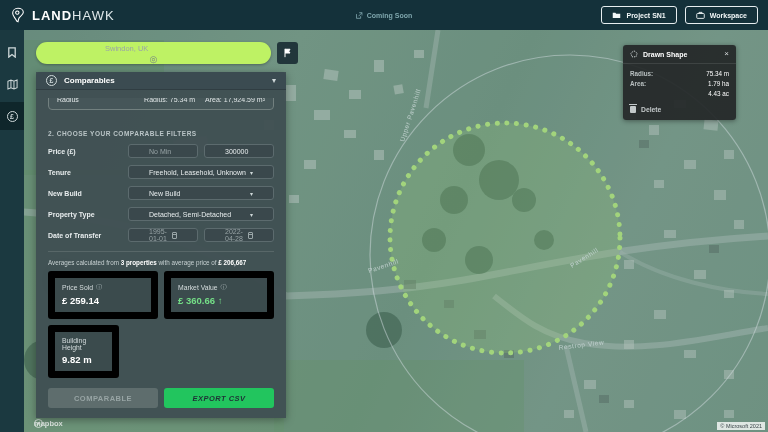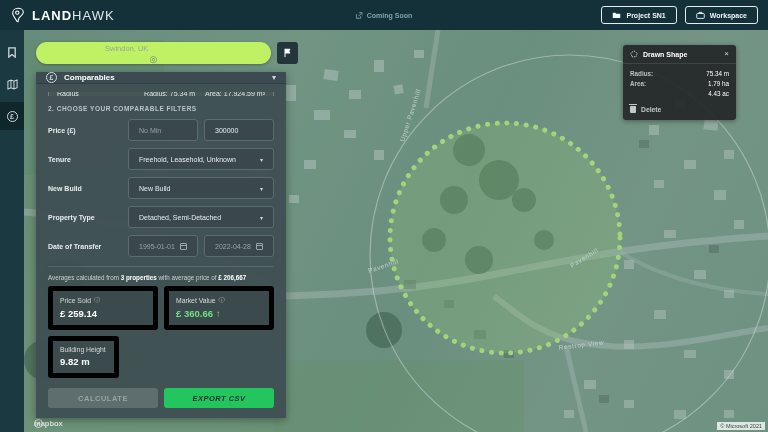--- a/index.html
+++ b/index.html
@@ -44,33 +44,33 @@
   .panel-header .title { color:#fff; font-size:8px; font-weight:bold; }
   .panel-header .chev { margin-left:auto; color:#cfd8d9; font-size:8px; }
   .shape-scroll { padding:0 12px; height:34px; overflow:hidden; margin-top:8px; }
   .shape-row { border:1px solid #72807f; border-radius:4px; padding:6px 8px; display:flex; align-items:center; margin-top:-9px; background:rgba(255,255,255,.03); cursor:pointer; }
   .shape-row .nm { color:#e3e9ea; font-size:7px; }
   .shape-row .vals { margin-left:auto; display:flex; gap:10px; color:#dfe5e6; font-size:7px; }
   .filters-heading { margin:9px 12px 0; color:#b9c4c6; font-size:6.5px; font-weight:bold; letter-spacing:.5px; }
   .frow { display:flex; align-items:center; margin:7px 12px 0; }
   .frow .flabel { flex:0 0 80px; color:#e8edee; font-size:7px; font-weight:bold; }
   .fctrls { flex:1; display:flex; gap:6px; }
-  .tin, .sel, .date { flex:1; height:22px; background:#3a484c; border:1px solid #5c6b6e; border-radius:3px; font-size:7px; display:flex; align-items:center; padding:0 10px; color:#e8edee; }
+  .tin, .sel, .date { flex:1; height:14px; background:#3a484c; border:1px solid #5c6b6e; border-radius:3px; font-size:7px; display:flex; align-items:center; padding:0 20px; color:#e8edee; }
   .tin input { width:100%; background:transparent; border:none; outline:none; color:#e8edee; font-size:7px; font-family:inherit; }
   .tin input::placeholder { color:#97a3a5; }
   .sel { cursor:pointer; }
   .sel .caret { margin-left:auto; color:#cfd8d9; font-size:6px; }
   .date { color:#97a3a5; cursor:pointer; }
   .cal { margin-left:auto; width:7px; height:7px; border:1px solid #9aa6a8; border-radius:1px; position:relative; }
   .cal::before { content:""; position:absolute; left:0; right:0; top:1.5px; height:1px; background:#9aa6a8; }
   .avg-note { margin:9px 12px 5px; padding-top:7px; border-top:1px solid rgba(255,255,255,.12); color:#c6d0d1; font-size:6.3px; }
   .avg-note b { color:#fff; }
   .grid2 { display:grid; grid-template-columns:1fr 1fr; gap:6px; margin:0 12px; }
   .grid3 { display:grid; grid-template-columns:1fr 1fr 1fr; gap:6px; margin:6px 12px 0; }
-  .card { border:5px solid #000000; border-radius:3px; background:rgba(0,0,0,.08); padding:5px 7px 6px; }
+  .card { border:7px solid #000000; border-radius:3px; background:rgba(0,0,0,.08); padding:5px 7px 6px; }
   .card .lrow { display:flex; align-items:center; gap:3px; color:#d5dcdd; font-size:6.8px; }
   .card .info { color:#aab6b8; font-size:6.2px; }
   .card .val { margin-top:3px; color:#fff; font-size:9.5px; font-weight:bold; }
   .card .val.green { color:#74df87; }
   .chip { font-size:5.2px; font-weight:bold; border-radius:2px; padding:1px 2px; line-height:1; cursor:pointer; }
   .chip.on { background:#cfd9da; color:#2e3e41; }
   .chip.off { background:#6b797c; color:#d5dcdd; }
   .btn-row { display:flex; gap:6px; margin:10px 12px; }
   .pbtn { flex:1; height:20px; border:none; border-radius:3px; font-size:7.5px; font-weight:bold; letter-spacing:.5px; font-family:inherit; cursor:pointer; }
   .pbtn.calc { background:#5e6d6d; color:#97a4a4; }
@@ -344,21 +344,21 @@
     <div class="grid3">
       <div class="card">
         <div class="lrow">
             <span>Building Height</span>
           </div>
         <div class="val">9.82 m</div>
       </div>
     </div>
 
     <div class="btn-row">
-      <button class="pbtn calc">CALCULATE</button>
+      <button class="pbtn calc">COMPARABLE</button>
       <button class="pbtn export">EXPORT CSV</button>
     </div>
   </div>
 
   <div class="dshape">
     <div class="dshape-header">
       <svg width="8" height="8" viewBox="0 0 10 10">
           <path d="M5 1 L9 4 L7.5 8.5 L2.5 8.5 L1 4 Z" fill="none" stroke="#cfd6d7" stroke-width="1.2" stroke-dasharray="1.5 1.2"></path>
         </svg>
       <span class="t">Drawn Shape</span>

